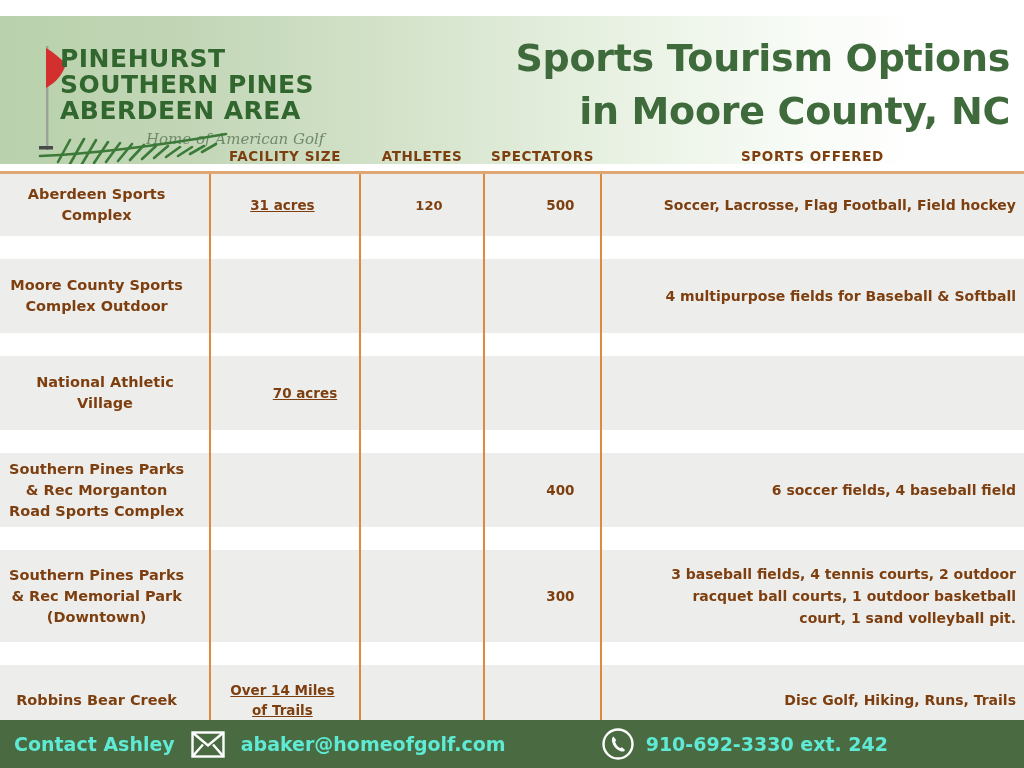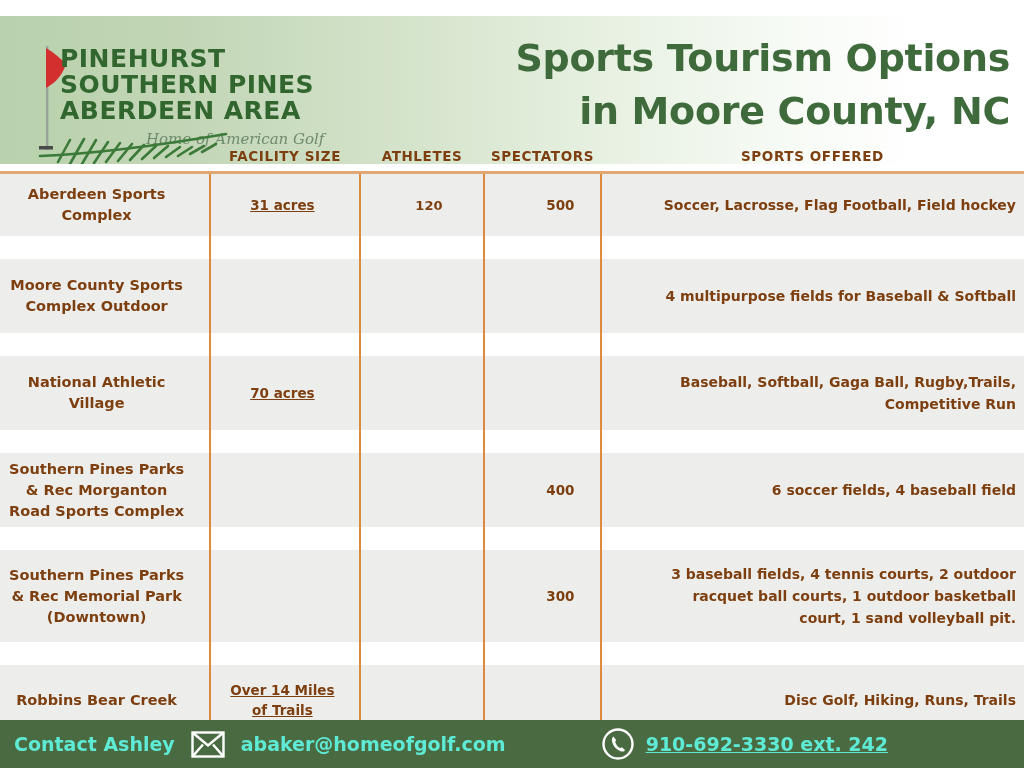--- a/index.html
+++ b/index.html
@@ -216,21 +216,21 @@
     font-family: "DejaVu Sans", sans-serif;
     font-weight: bold;
     font-size: 19px;
     color: #5eead4;
     white-space: nowrap;
   }
   .f-contact { margin-left: 14px; }
   .f-mail-icon { margin-left: 16px; display: flex; align-items: center; }
   .f-email { margin-left: 16px; }
   .f-phone-icon { margin-left: 96px; display: flex; align-items: center; }
-  .f-phone { margin-left: 12px; text-decoration: underline; }
+  .f-phone { margin-left: 12px; }
 </style>
 </head>
 <body>
 
 <div class="slide">
 
   <div class="header">
 
     <div class="logo">
 
@@ -299,21 +299,20 @@
       <div class="cell c-athletes"></div>
       <div class="cell c-spectators"></div>
       <div class="cell c-sports">4 multipurpose fields for Baseball &amp; Softball</div>
     </div>
 
     <div class="row" style="height:74px">
       <div class="cell c-name">National Athletic Village</div>
       <div class="cell c-facility">70 acres</div>
       <div class="cell c-athletes"></div>
       <div class="cell c-spectators"></div>
-      <div class="cell c-sports">Baseball, Softball, Gaga Ball, Rugby,Trails, Competitive Run</div>
     </div>
 
     <div class="row" style="height:74px">
       <div class="cell c-name">Southern Pines Parks &amp; Rec Morganton Road Sports Complex</div>
       <div class="cell c-facility"></div>
       <div class="cell c-athletes"></div>
       <div class="cell c-spectators">400</div>
       <div class="cell c-sports">6 soccer fields, 4 baseball field</div>
     </div>
 

